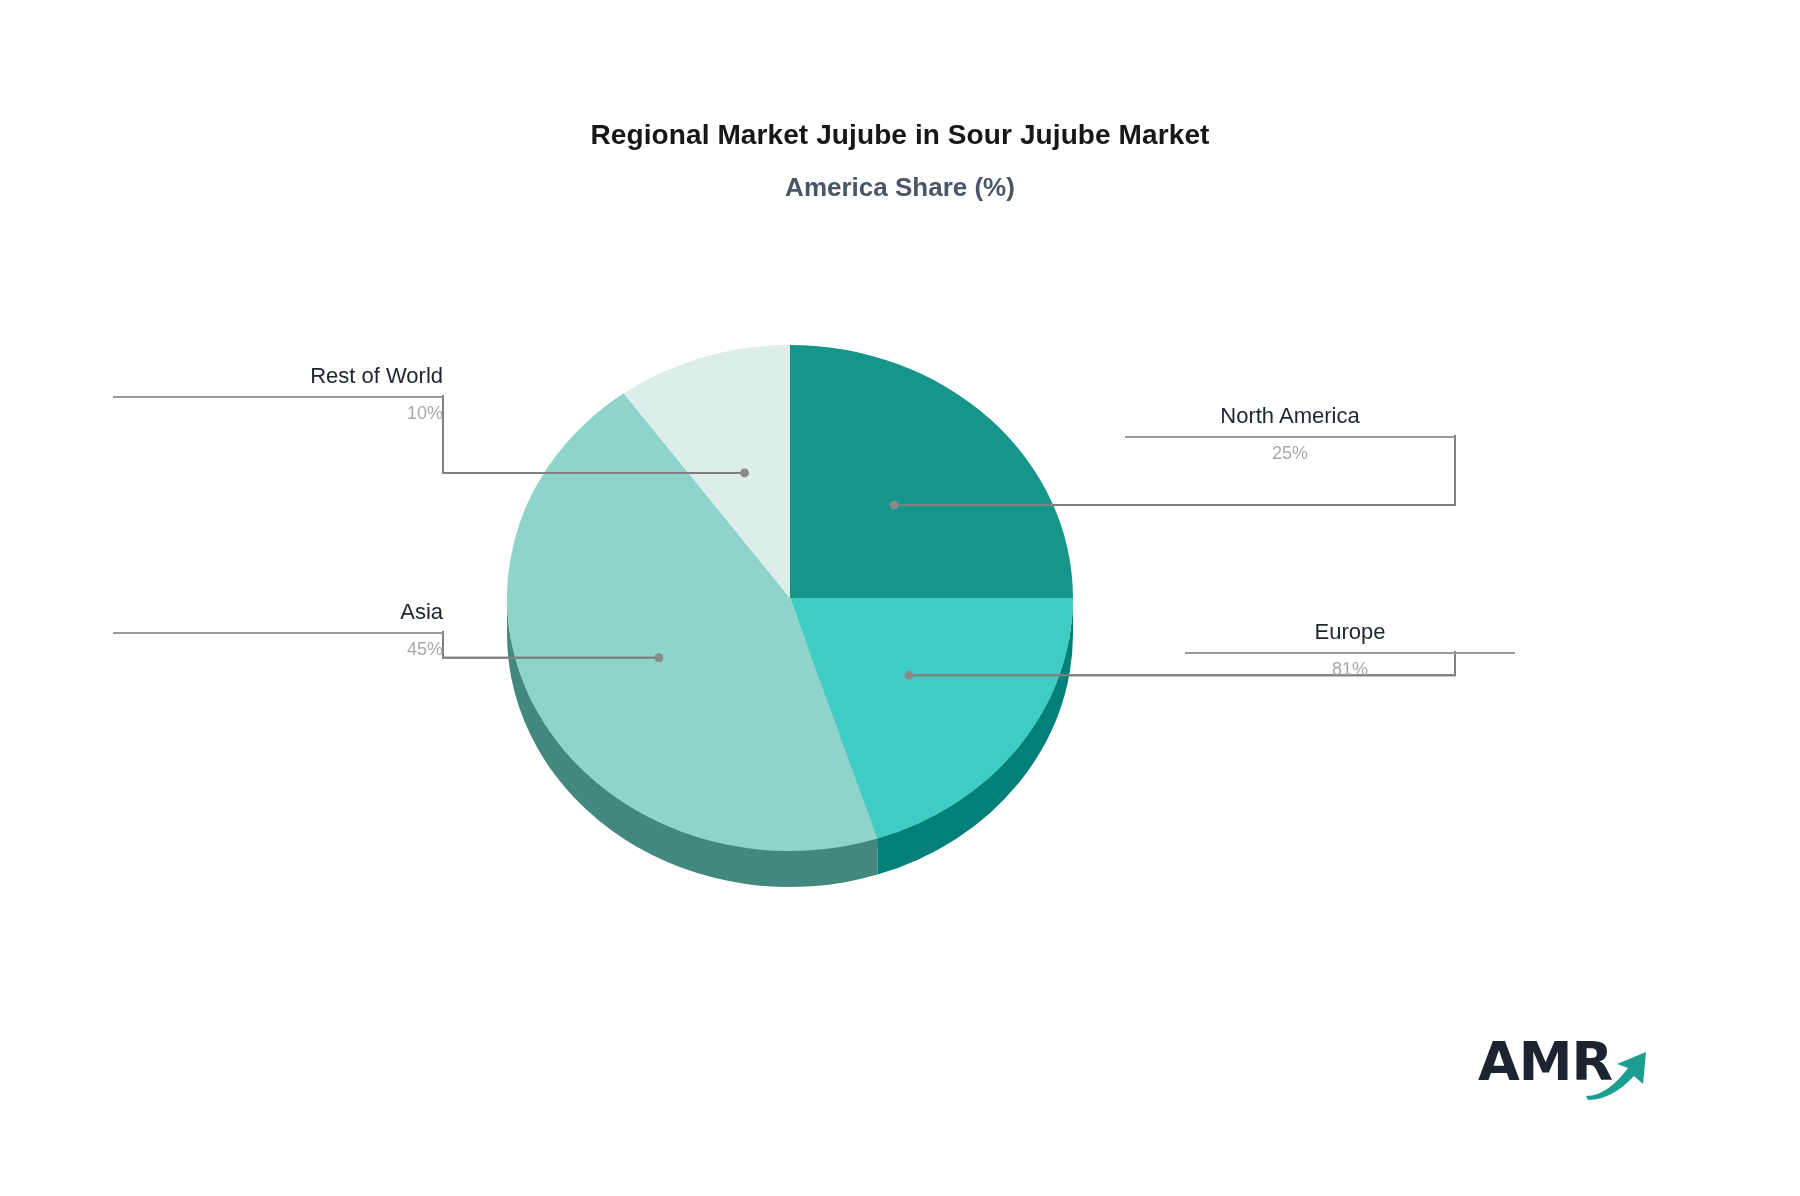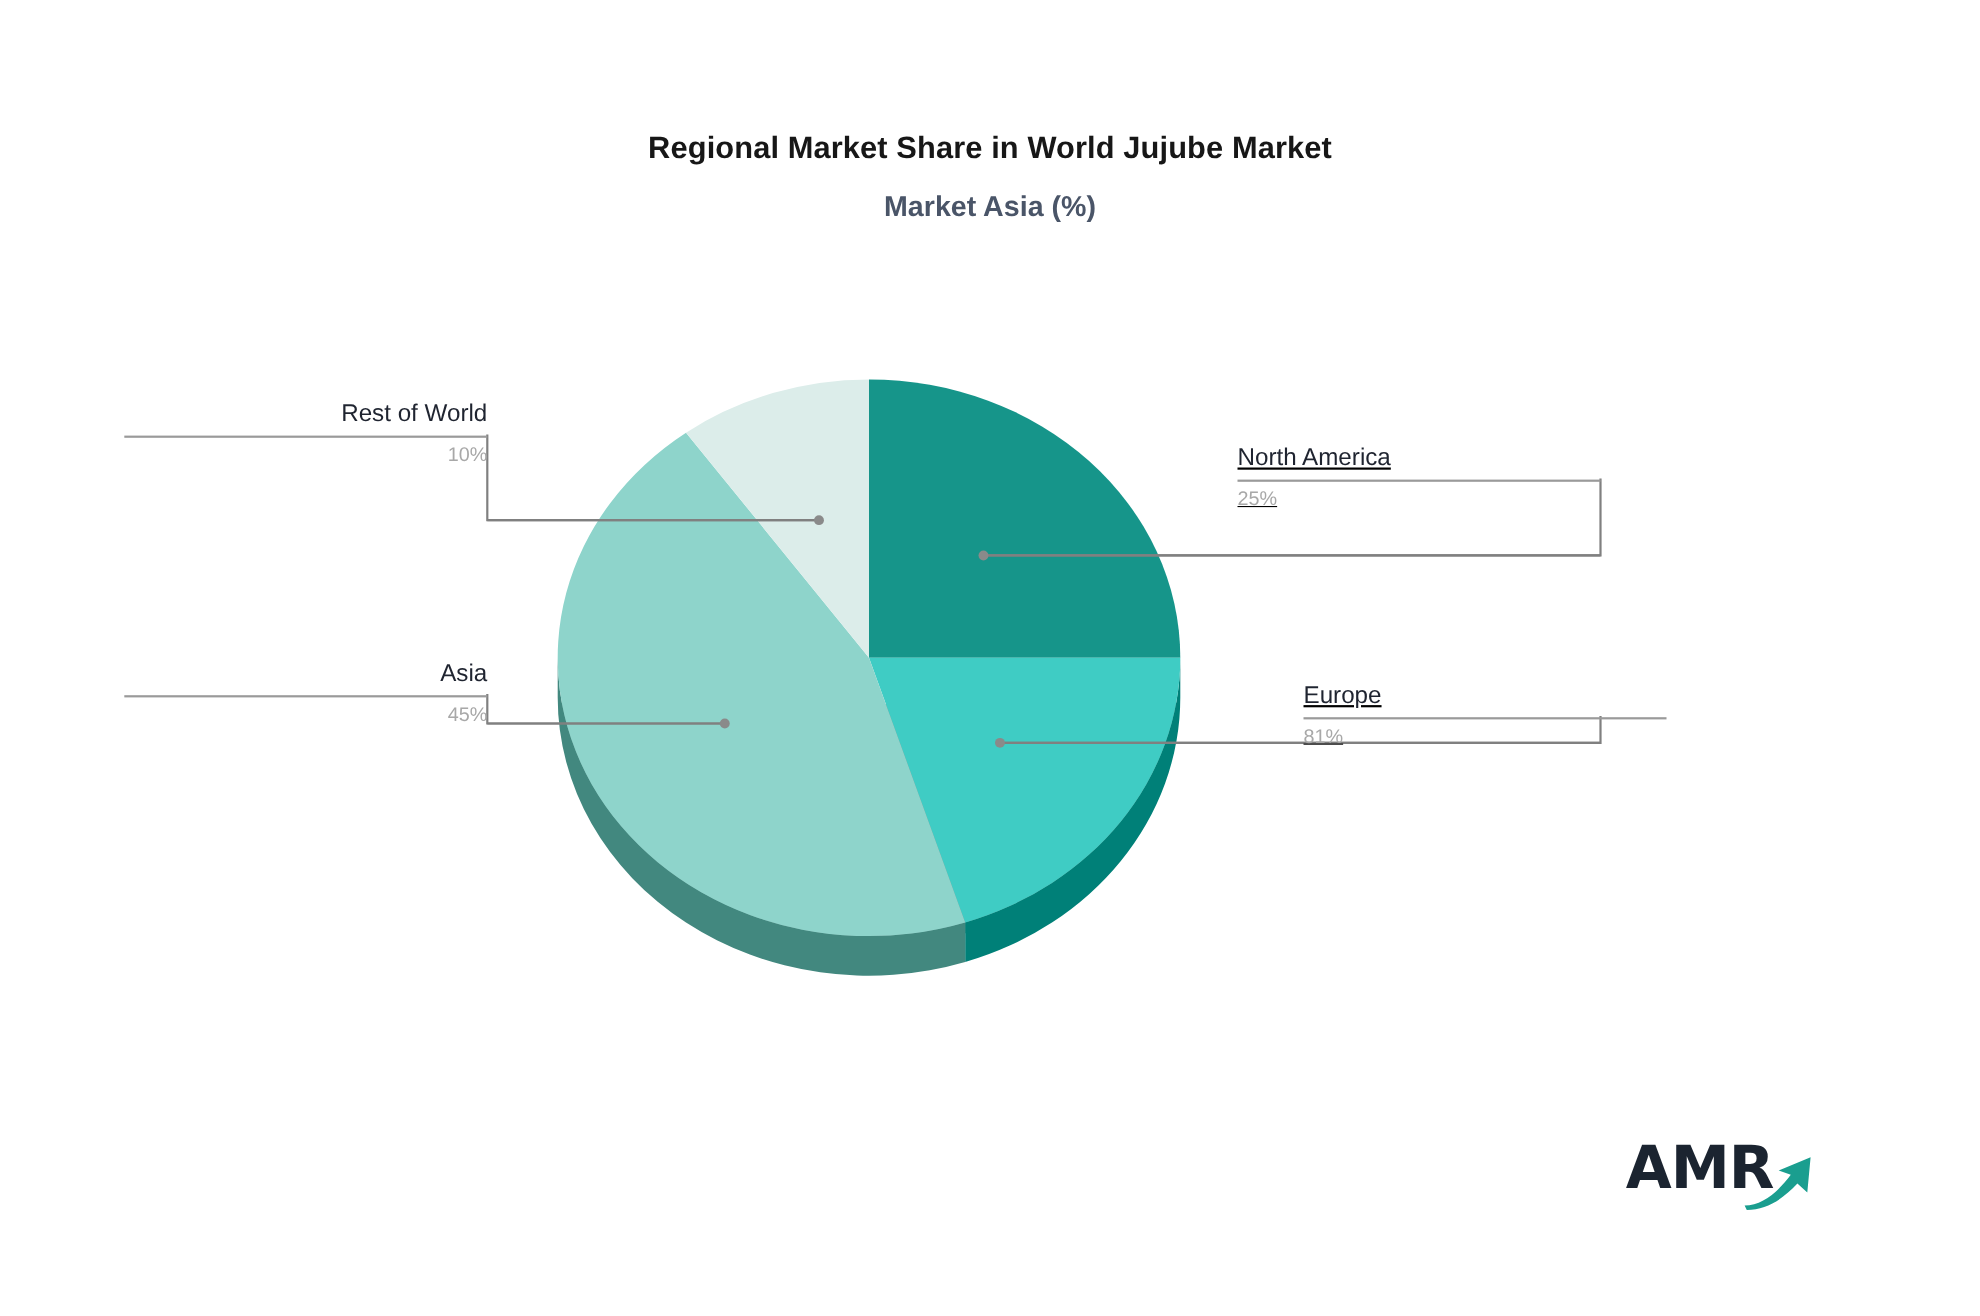--- a/index.html
+++ b/index.html
@@ -71,21 +71,21 @@
     background: #9a9a9a;
     margin: 6px 0 4px 0;
     width: 100%;
   }
   .callout .cval {
     font-size: 18px;
     color: #a8a8a8;
     line-height: 1.25;
   }
   .callout.left { text-align: right; }
-  .callout.right { text-align: left; text-decoration: underline; }
+  .callout.right { text-align: center; }
 
   
   #amr-logo {
     position: absolute;
     left: 1478px;
     top: 1022px;
     width: 190px;
     height: 80px;
   }
   .amr-word {
@@ -95,22 +95,22 @@
     fill: #1b2430;
     letter-spacing: -1px;
   }
 </style>
 </head>
 <body style="background: rgb(255, 255, 255);">
 
 <div id="stage">
 
   <div class="title-block">
-    <div class="chart-title">Regional Market Share in World Jujube Market</div>
-    <div class="chart-subtitle">Market Asia (%)</div>
+    <div class="chart-title">Regional Market Jujube in Sour Jujube Market</div>
+    <div class="chart-subtitle">America Share (%)</div>
   </div>
 
   <svg id="pie-svg" width="1800" height="1196" viewBox="0 0 1800 1196">
     <defs>
       <clipPath id="depthClip">
         <rect x="500" y="640" width="580" height="230"></rect>
       </clipPath>
     </defs>
 
     <g clip-path="url(#depthClip)">

